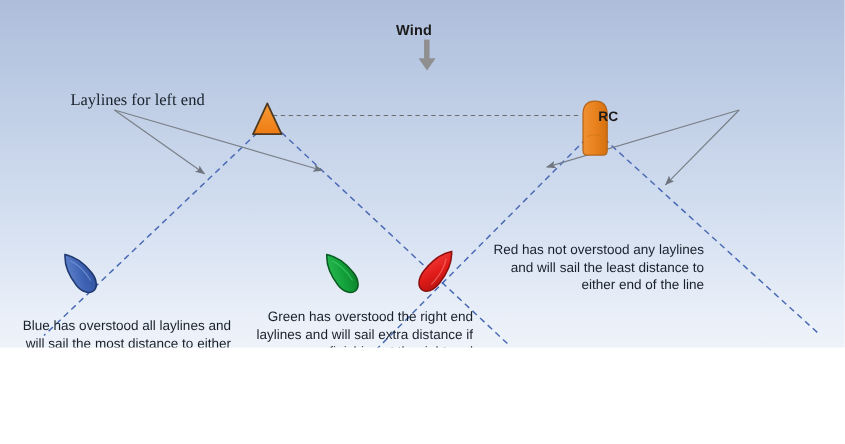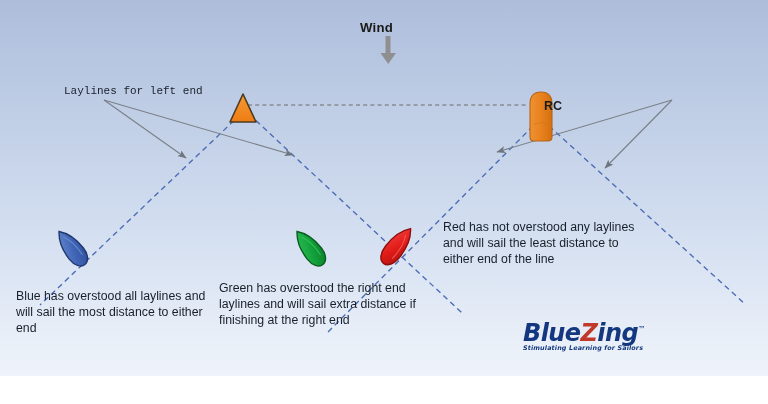--- a/index.html
+++ b/index.html
@@ -3,50 +3,50 @@
 <meta charset="utf-8">
 <style>
   html,body{margin:0;padding:0;}
   body{
     width:768px;height:404px;
     font-family:"Liberation Sans", sans-serif;
     overflow:hidden;
   }
   #stage{
     position:relative;
-    width:768px;height:376px;
+    width:768px;height:316px;
     background:linear-gradient(to bottom,
        #aebdda 0%,
        #b6c5e0 14%,
        #c2d0e7 34%,
        #cfdbee 55%,
        #dde6f4 75%,
        #e9eff8 90%,
        #eef3fa 100%);
     overflow:hidden;
   }
   svg.layer{
     position:absolute;left:0;top:0;width:768px;height:404px;
     pointer-events:none;
   }
   .cap{
     position:absolute;
     color:#18202b;
     font-size:12.3px;
     line-height:16.2px;
-    text-align:left;
+    text-align:right;
     font-family:"Liberation Sans", sans-serif;
   }
   .lbl{
     position:absolute;
     color:#18202b;
-    font-size:11px;
+    font-size:15px;
     line-height:15px;
     white-space:nowrap;
-    font-family:Liberation Mono, monospace;
+    font-family:Liberation Serif, serif;
   }
   #wind-label{
     position:absolute;
     left:360px;top:20px;
     font-size:13.2px;
     font-weight:bold;
     color:#1a1a1a;
     letter-spacing:.2px;
     font-family:"Liberation Sans", sans-serif;
   }

